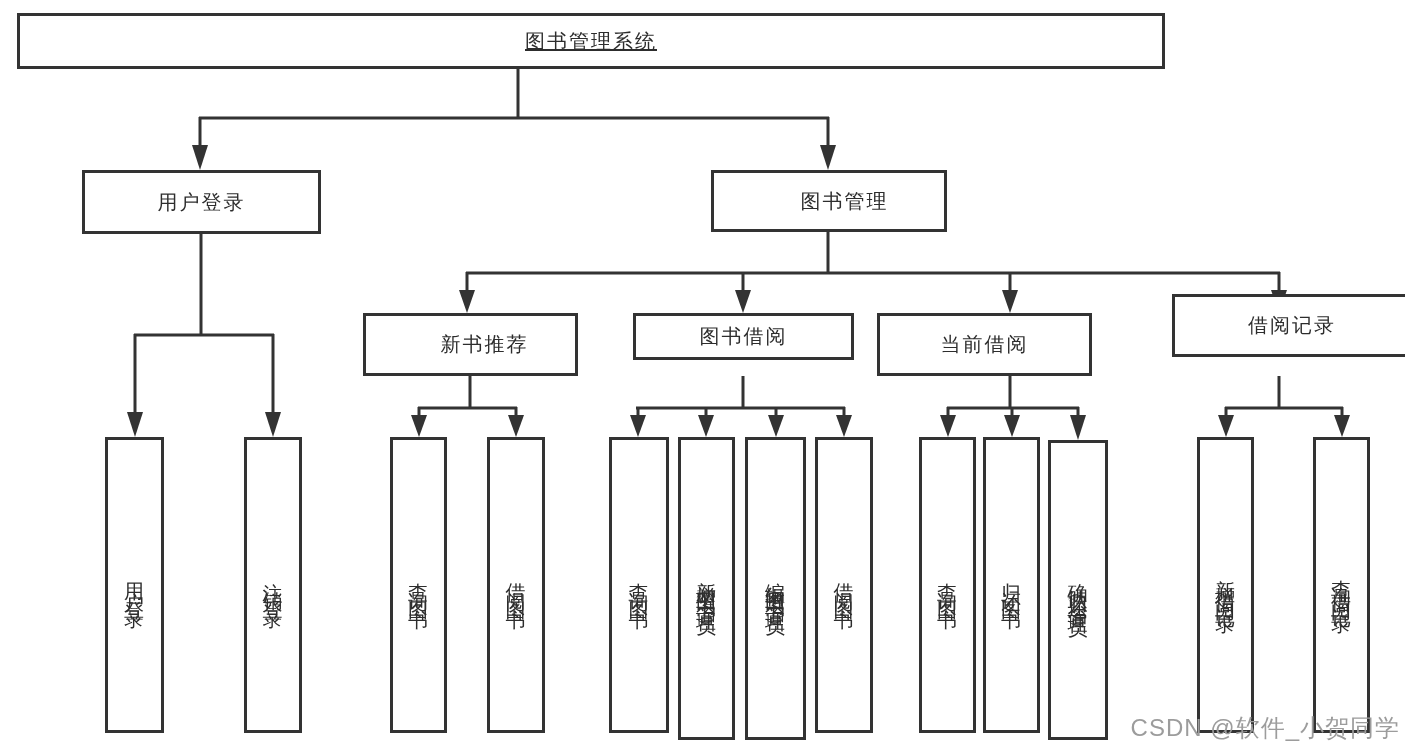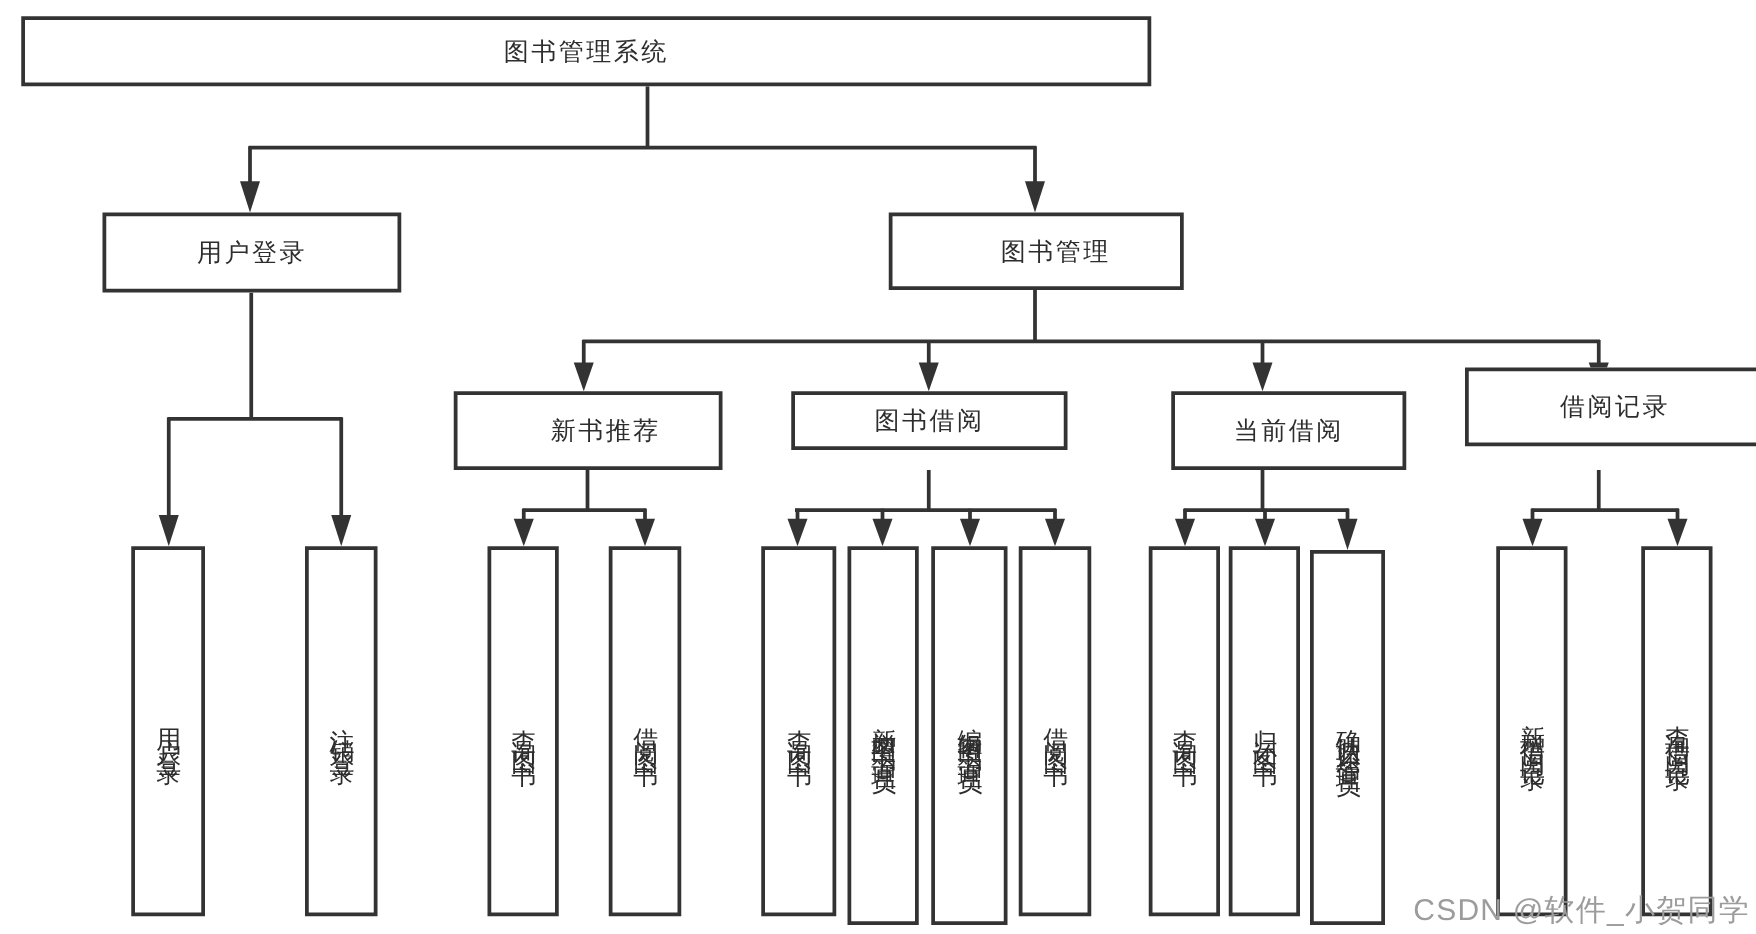--- a/index.html
+++ b/index.html
@@ -116,28 +116,28 @@
     <polygon points="1070,415 1086,415 1078,440"></polygon>
 
     <line x1="1279" y1="376" x2="1279" y2="409"></line>
     <line x1="1225" y1="408" x2="1343" y2="408"></line>
     <line x1="1226" y1="407" x2="1226" y2="417"></line>
     <polygon points="1218,415 1234,415 1226,437"></polygon>
     <line x1="1342" y1="407" x2="1342" y2="417"></line>
     <polygon points="1334,415 1350,415 1342,437"></polygon>
   </svg>
 
-  <div class="node" style="left:17px; top:13px; width:904px; height:56px;">图书管理系统</div>
+  <div class="node" style="left:17px; top:13px; width:1148px; height:56px;text-decoration:underline;">图书管理系统</div>
 
   <div class="node" style="left:82px; top:170px; width:239px; height:64px;">用户登录</div>
   <div class="node" style="left:711px; top:170px; width:236px; height:62px;padding-left:31px;">图书管理</div>
 
   <div class="node" style="left:363px; top:313px; width:215px; height:63px;padding-left:28px;">新书推荐</div>
   <div class="node" style="left:633px; top:313px; width:221px; height:47px;">图书借阅</div>
-  <div class="node" style="left:937px; top:313px; width:188px; height:63px;">当前借阅</div>
+  <div class="node" style="left:877px; top:313px; width:215px; height:63px;">当前借阅</div>
   <div class="node" style="left:1172px; top:294px; width:240px; height:63px;">借阅记录</div>
 
   <div class="node vert" style="left:105px; top:437px; width:59px; height:296px;">用户登录</div>
   <div class="node vert" style="left:244px; top:437px; width:58px; height:296px;">注销登录</div>
 
   <div class="node vert" style="left:390px; top:437px; width:57px; height:296px;">查询图书</div>
   <div class="node vert" style="left:487px; top:437px; width:58px; height:296px;">借阅图书</div>
 
   <div class="node vert" style="left:609px; top:437px; width:60px; height:296px;">查询图书</div>
   <div class="node vert" style="left:678px; top:437px; width:57px; height:303px; letter-spacing:5px;">新增图书（管理员）</div>

